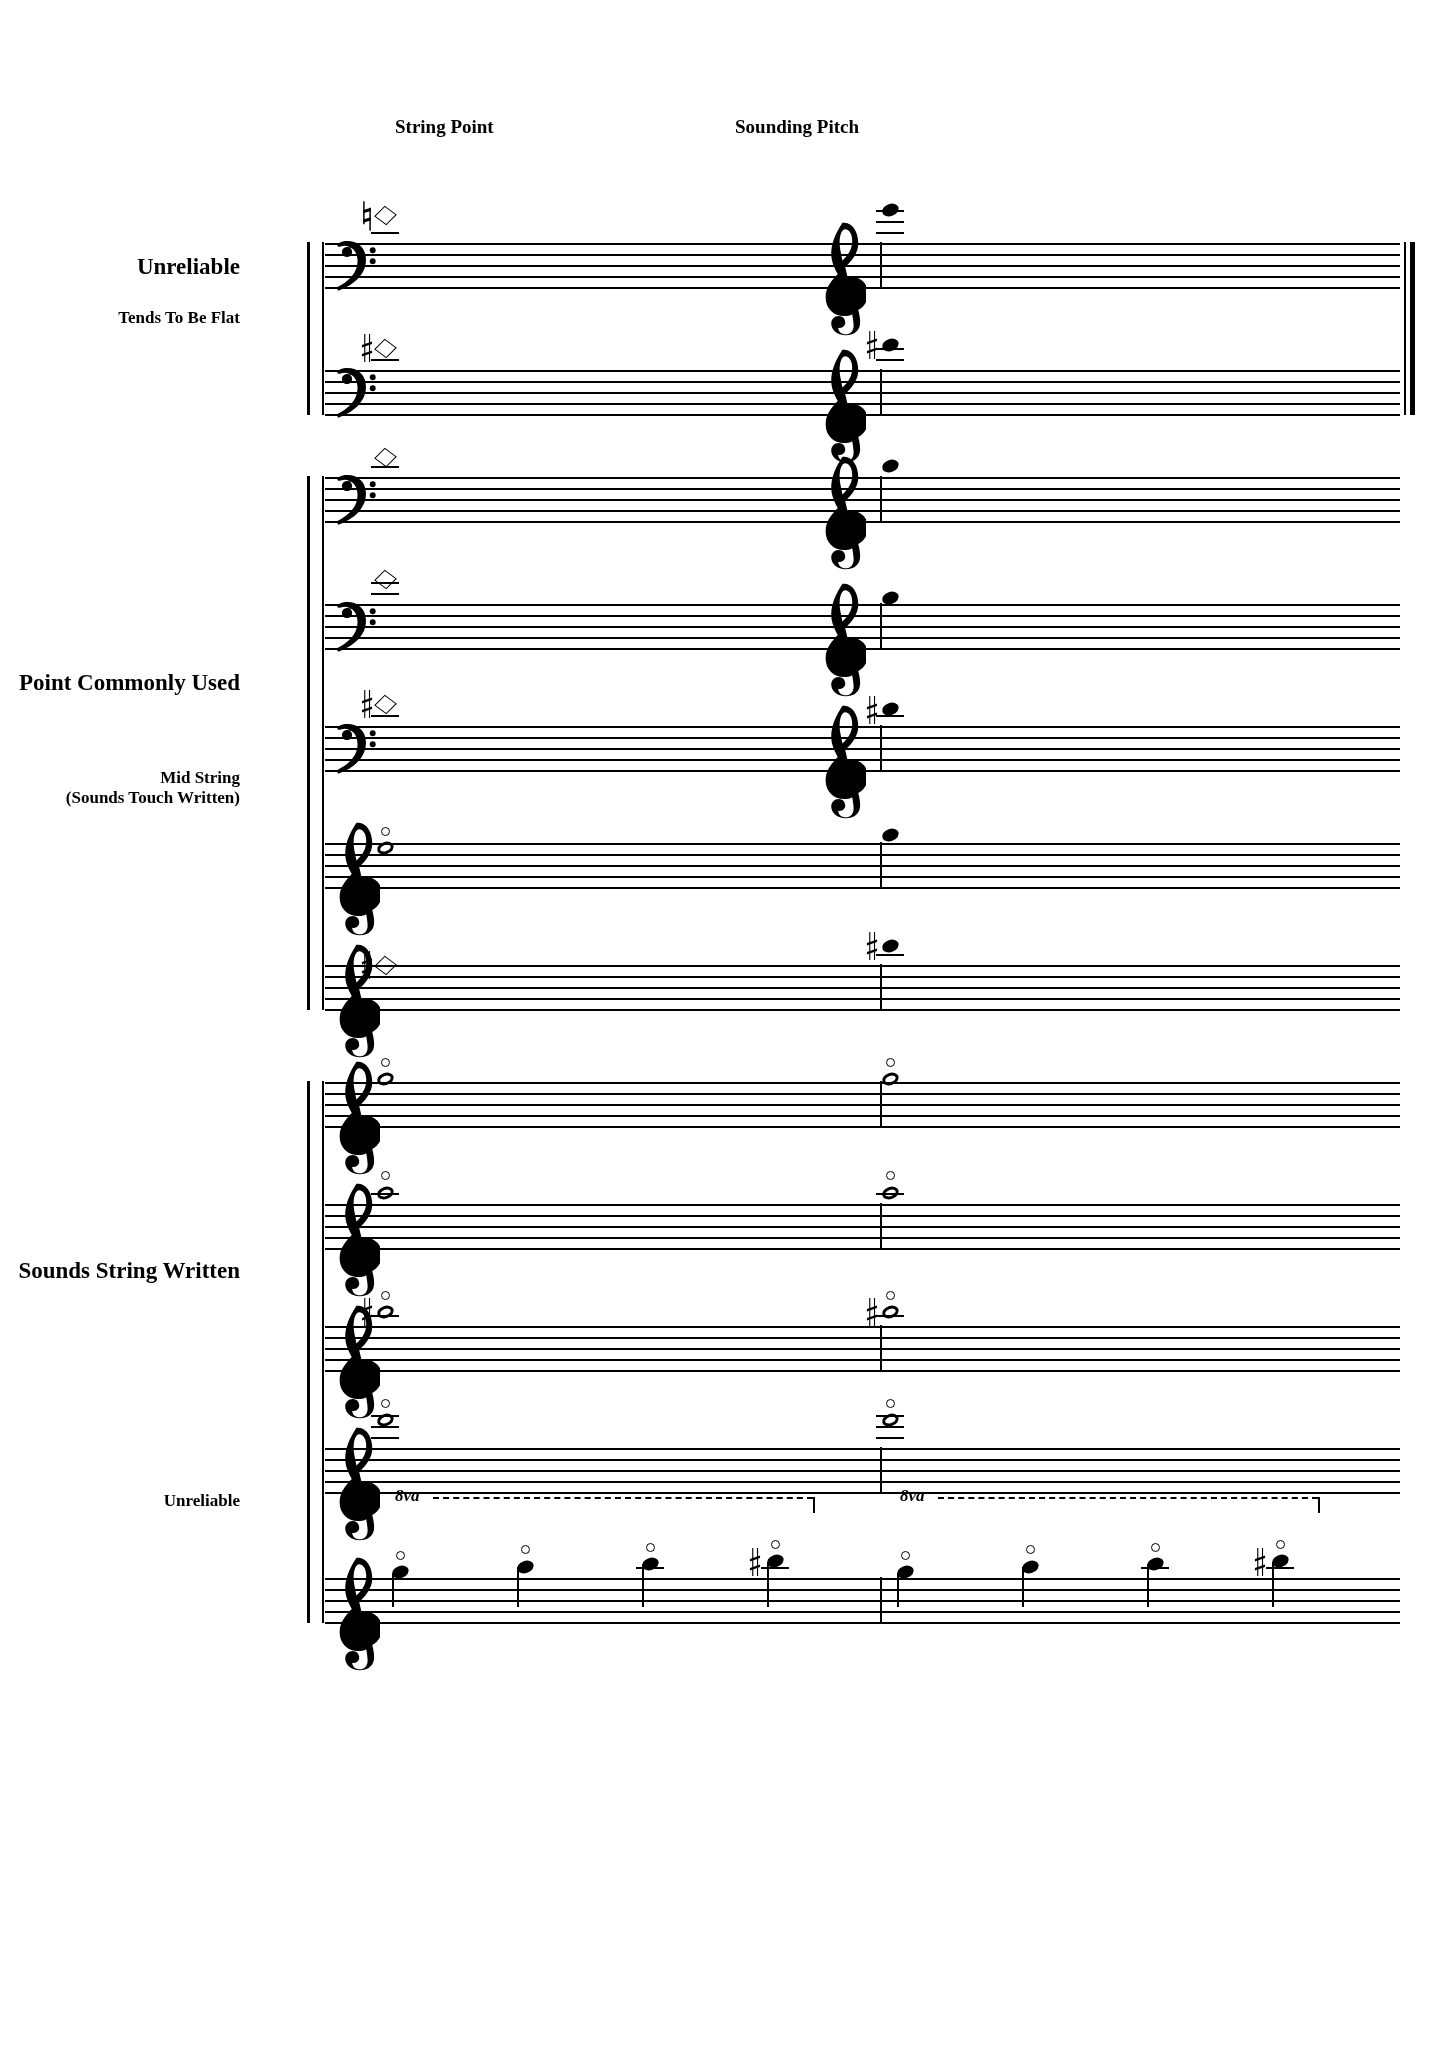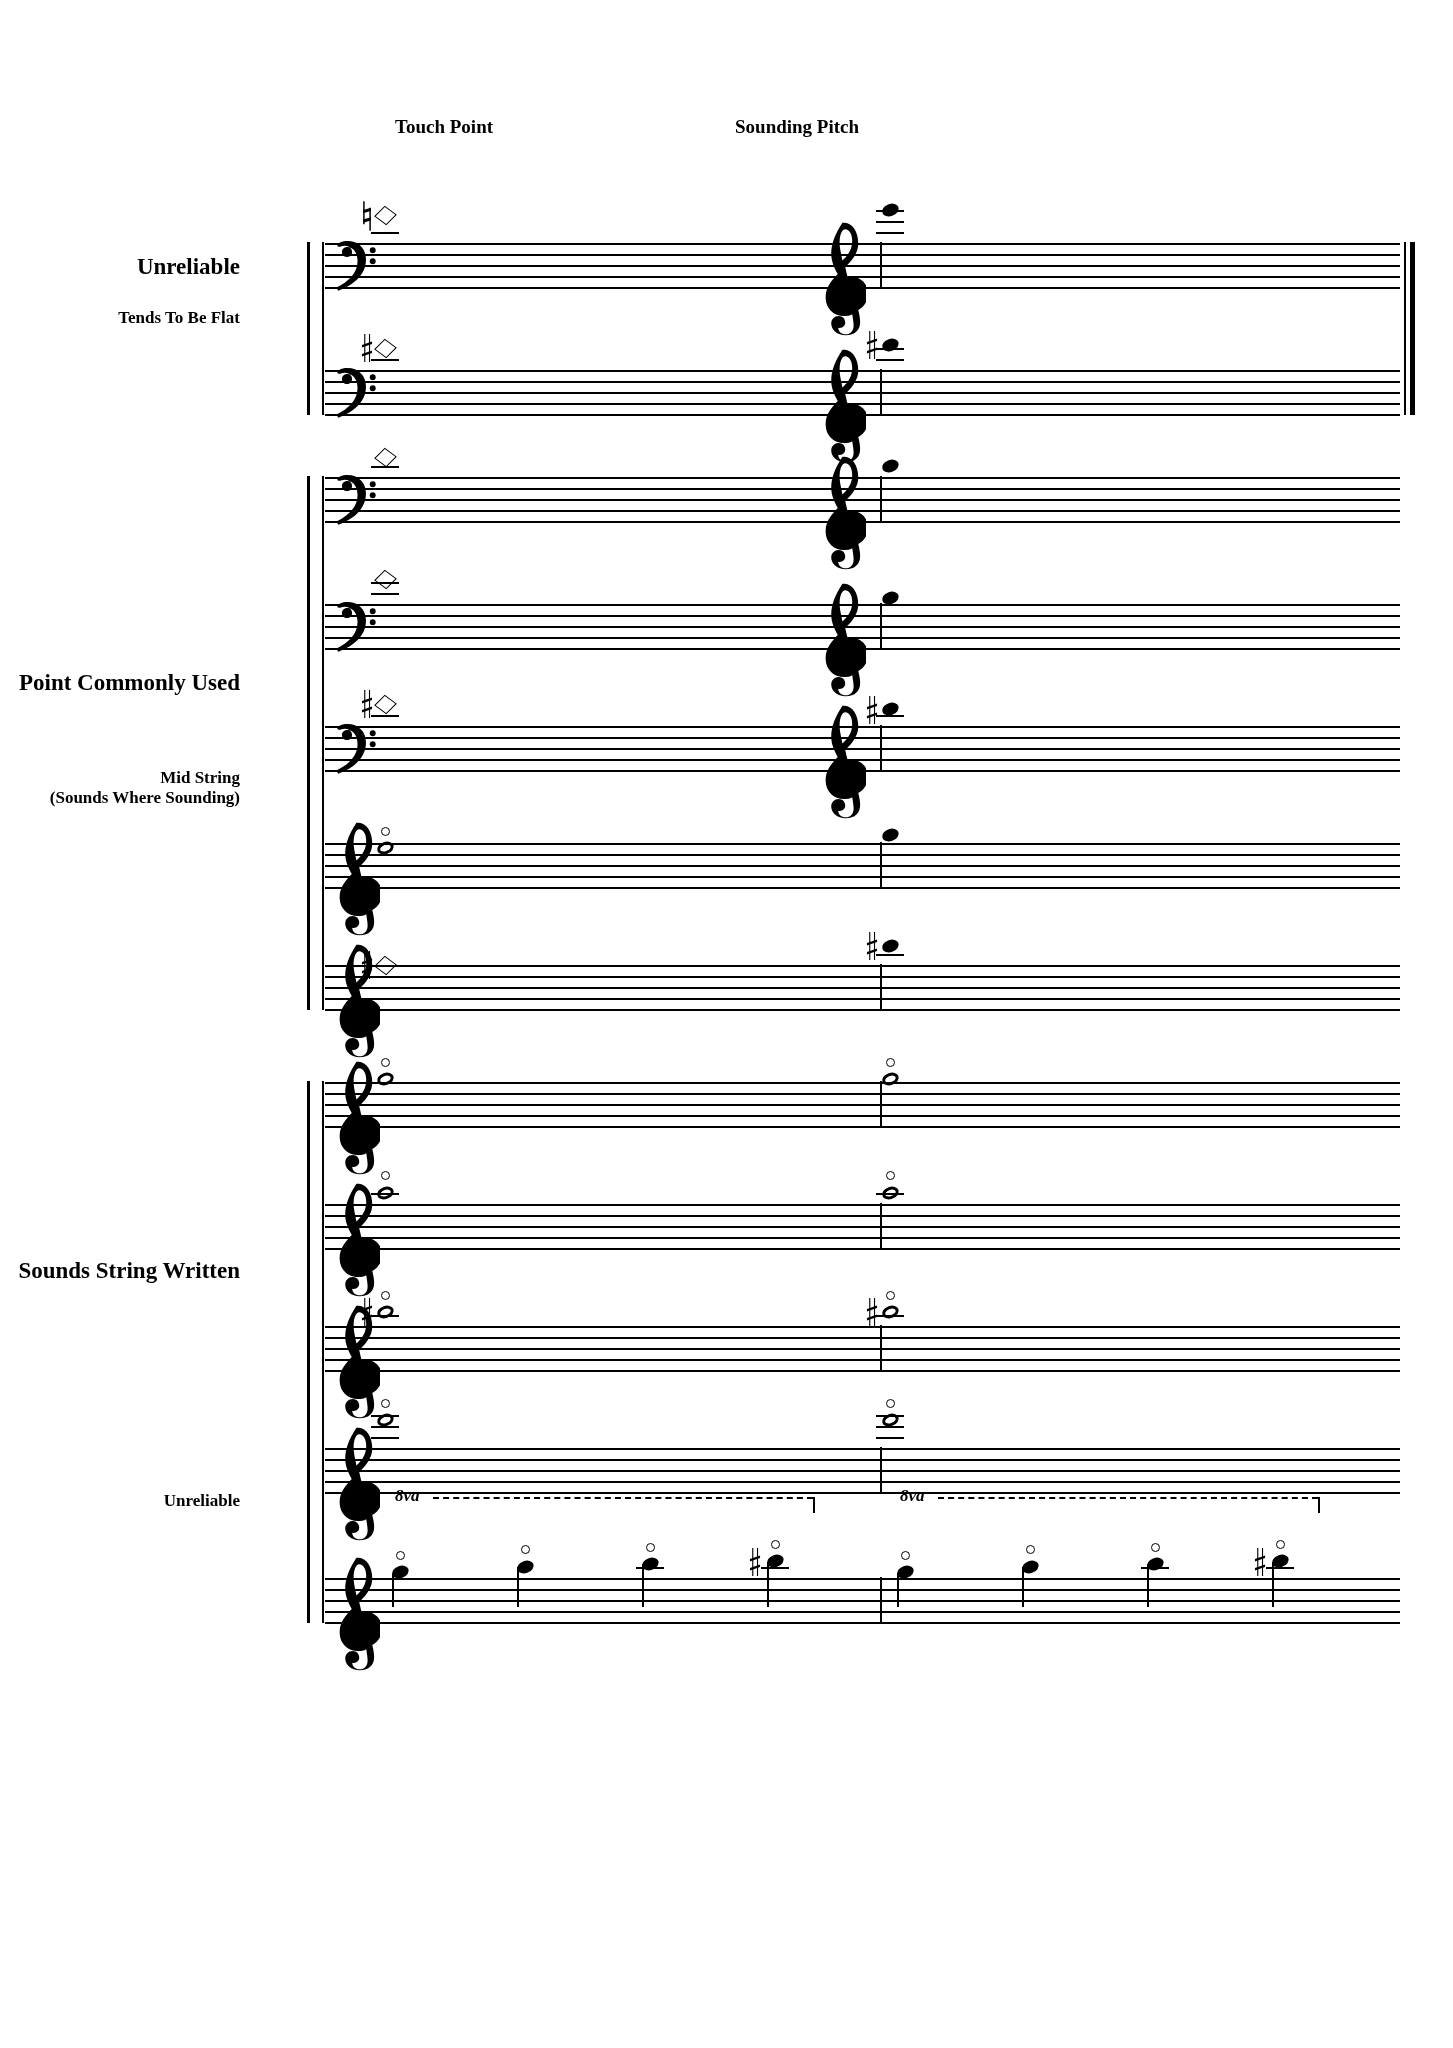--- a/index.html
+++ b/index.html
@@ -70,29 +70,29 @@
     position:absolute;height:0;border-top:2.4px dashed #000;
   }
   .ottava-tick{position:absolute;width:2.2px;background:#000;}
 </style>
 </head>
 <body>
 
 <div id="sheet">
 
 
-  <div class="colhead" style="left:395px;top:116px;">Touch Point</div>
+  <div class="colhead" style="left:395px;top:116px;">String Point</div>
   <div class="colhead" style="left:735px;top:116px;">Sounding Pitch</div>
 
   <div class="syslabel big" style="right:1213px;top:254px;">Unreliable</div>
   <div class="syslabel small" style="right:1213px;top:308px;">Tends To Be Flat</div>
   <div class="syslabel big" style="right:1213px;top:670px;">Point Commonly Used</div>
   <div class="syslabel small" style="right:1213px;top:768px;">
     <span>Mid String</span>
-    <span class="l2">(Sounds Where Sounding)</span>
+    <span class="l2">(Sounds Touch Written)</span>
   </div>
   <div class="syslabel big" style="right:1213px;top:1258px;">Sounds String Written</div>
   <div class="syslabel small" style="right:1213px;top:1491px;">Unreliable</div>
 
   <div id="engraving">
       <div class="staff" style="left:325px;top:243px;width:1075px;height:46px;">
         <div class="sline" style="top: 0px; width: 1075px;"></div>
         <div class="sline" style="top: 11px; width: 1075px;"></div>
         <div class="sline" style="top: 22px; width: 1075px;"></div>
         <div class="sline" style="top: 33px; width: 1075px;"></div>

